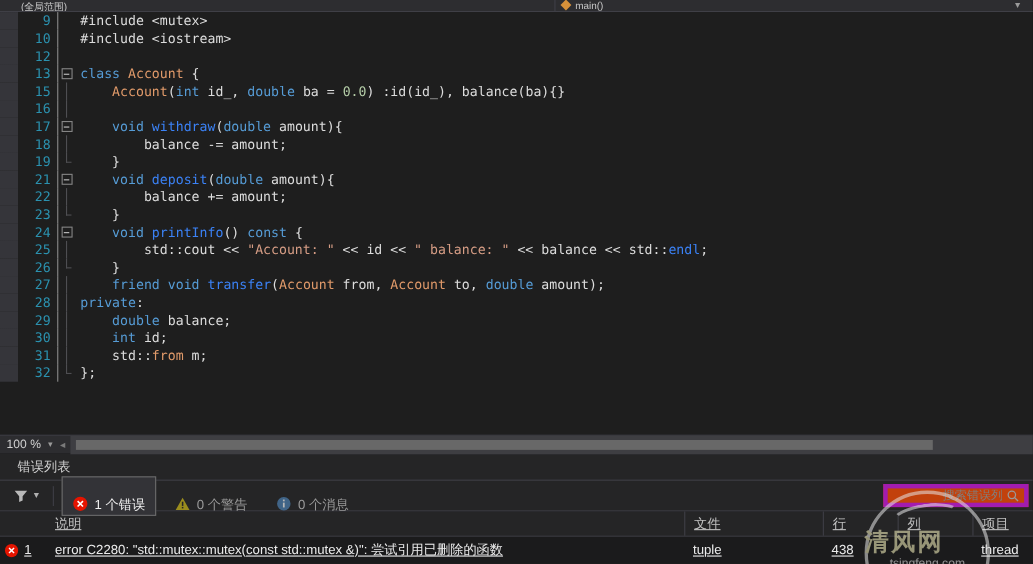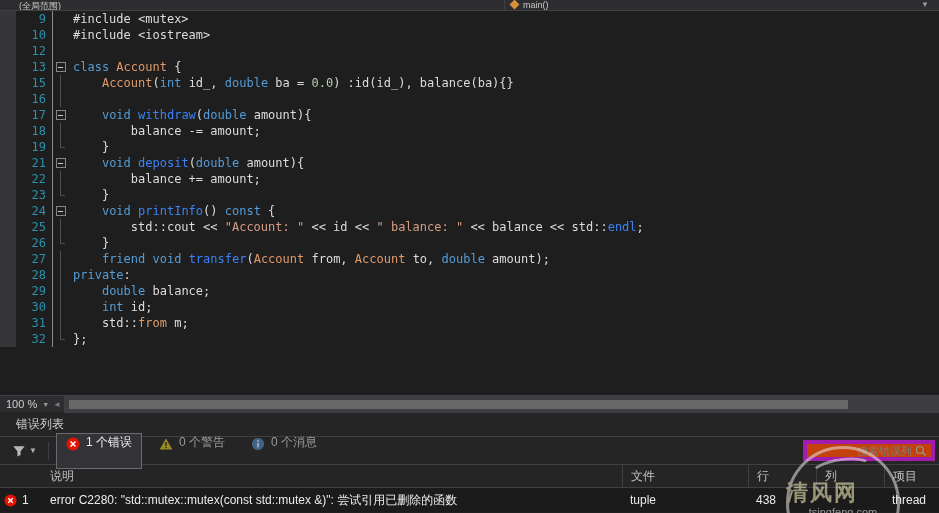--- a/index.html
+++ b/index.html
@@ -34,30 +34,30 @@
   .scroll-arrow { width:14px; flex:none; color:#7a7a7a; font-size:8px; text-align:center; }
   .hscroll-track { flex:1; height:17px; background:#3e3e42; position:relative; }
   .hscroll-thumb { position:absolute; left:5px; top:4px; height:9px; width:89%; background:#686868; }
 
   
   .panel { background:#252526; color:#cccccc; }
   .panel-title { height:24px; line-height:24px; padding-left:16px; font-size:12px; color:#cfcfcf; background:#252526; }
   .toolbar { height:29px; display:flex; align-items:center; padding:0 4px 0 8px; border-top:1px solid #3f3f46; border-bottom:1px solid #3f3f46; }
   .icon-btn { display:flex; align-items:center; gap:3px; padding:0 4px; height:22px; }
   .tb-sep { width:1px; height:18px; background:#3f3f46; margin:0 7px; }
-  .count-btn { display:flex; align-items:flex-end; gap:6px; height:22px; padding:17px 9px; font-size:12px; color:#9a9a9a; }
+  .count-btn { display:flex; align-items:flex-start; gap:6px; height:22px; padding:17px 9px; font-size:12px; color:#9a9a9a; }
   .count-btn.active { border:1px solid #6b6b6b; background:#333337; color:#efefef; }
   .count-btn svg { flex:none; }
   .chev8 { font-size:8px; color:#b0b0b0; }
   .search-box { margin-left:auto; width:132px; height:21px; background:#c2410c; border:4px solid #a21caf; display:flex; align-items:center;padding-left:44px; }
   .search-box input { flex:1; min-width:0; background:transparent; border:none; outline:none; color:#cfcfcf; font-size:11px; padding:0 4px 0 6px; font-family:"Liberation Sans",sans-serif; }
   .search-box input::placeholder { color:#7f7f7f; }
   .search-box .mag { flex:none; margin-right:4px; }
 
-  .grid-header, .grid-row { display:grid; grid-template-columns:20px 22px 580px 126px 68px 68px 1fr; font-size:12px; }
+  .grid-header, .grid-row { display:grid; grid-template-columns:20px 22px 580px 126px 68px 68px 1fr; font-size:12px;text-decoration:underline; }
   .grid-header { height:23px; background:#252526; border-bottom:1px solid #3f3f46; color:#c0c0c0; }
   .grid-header .cell { display:flex; align-items:center; padding-left:8px; }
   .grid-header .c-file, .grid-header .c-line, .grid-header .c-col, .grid-header .c-proj { border-left:1px solid #3f3f46; }
   .grid-row { height:24px; background:#1b1b1c; color:#ececec; }
   .grid-row .cell { display:flex; align-items:center; padding-left:8px; overflow:hidden; white-space:nowrap; }
   .grid-row .c-icon { padding-left:4px; }
   .grid-row .c-idx { padding-left:2px; }
 
   
   .watermark { position:absolute; left:786px; top:446px; width:114px; height:114px; opacity:.55; pointer-events:none; z-index:5; }

